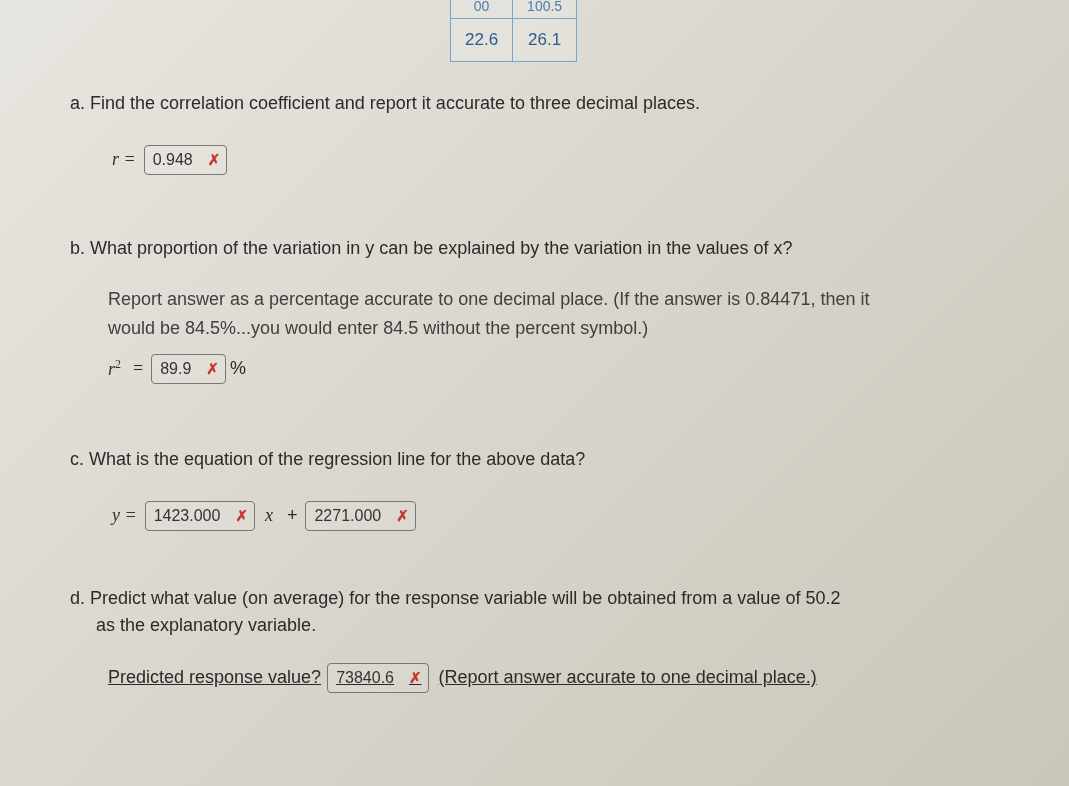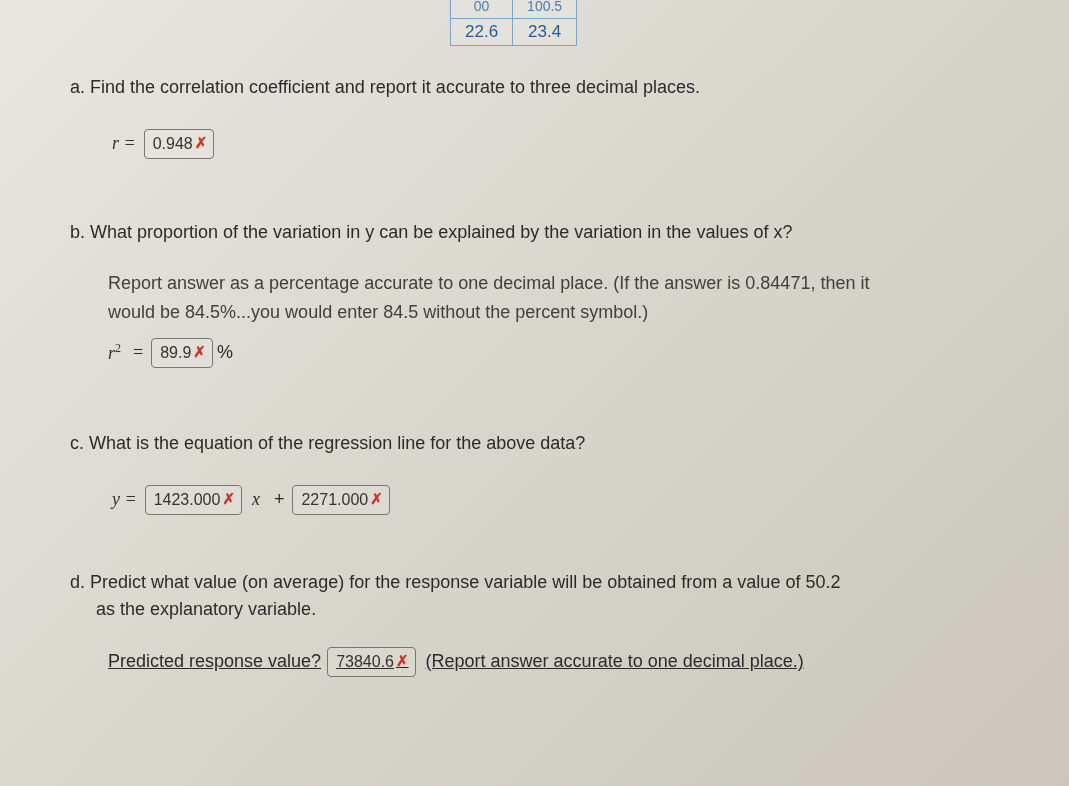--- a/index.html
+++ b/index.html
@@ -17,21 +17,21 @@
   .page {
     padding: 0 20px 20px 80px;
   }
   .data-table {
     border-collapse: collapse;
     margin-left: 370px;
     margin-top: -6px;
   }
   .data-table td {
     border: 1px solid #7aa4c9;
-    padding: 0 14px;
+    padding: 8px 14px;
     color: #2c5b8f;
     font-size: 17px;
     text-align: center;
     background: rgba(250,250,248,0.2);
     min-width: 62px;
   }
   .data-table tr:first-child td {
     border-top: 1px solid #7aa4c9;
     color: #4a7db0;
     font-size: 14px;
@@ -62,23 +62,23 @@
     font-size: 18px;
     color: #333;
     margin-right: 4px;
   }
   .eq { font-family: Georgia, serif; margin: 0 4px; }
   .sup { vertical-align: super; font-size: 12px; font-style: normal;}
   .group-box {
     border: 1px solid #777;
     border-radius: 4px;
     display: inline-flex;
-    align-items: flex-start;
+    align-items: flex-end;
     padding: 2px 6px 2px 8px;
-    gap: 2px;
+    gap: 15px;
     background: rgba(255,255,255,0.1);
   }
   .group-box .val { font-size: 16px; color: #333; }
   .wrong-inline {
     color: #c33a2d;
     font-weight: bold;
     font-size: 15px;
   }
   .trail { margin-left: 4px; color: #2b2b2b; }
   .x-var {
@@ -104,21 +104,21 @@
 <div class="page">
 
   <table class="data-table">
     <tbody>
         <tr>
       <td>00</td>
       <td>100.5</td>
     </tr>
     <tr>
       <td>22.6</td>
-      <td>23.4</td>
+      <td>26.1</td>
     </tr>
   </tbody>
     </table>
 
   <div class="question-block">
     <span class="q-label">a. Find the correlation coefficient and report it accurate to three decimal places.</span>
     <div class="answer-row">
       <span class="var-label">r =</span>
       <span class="group-box">
         <span class="val">0.948</span>

